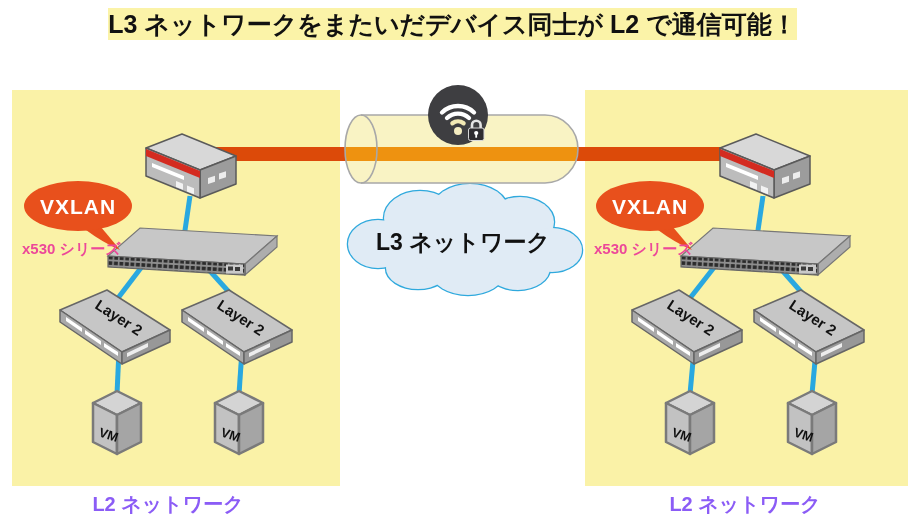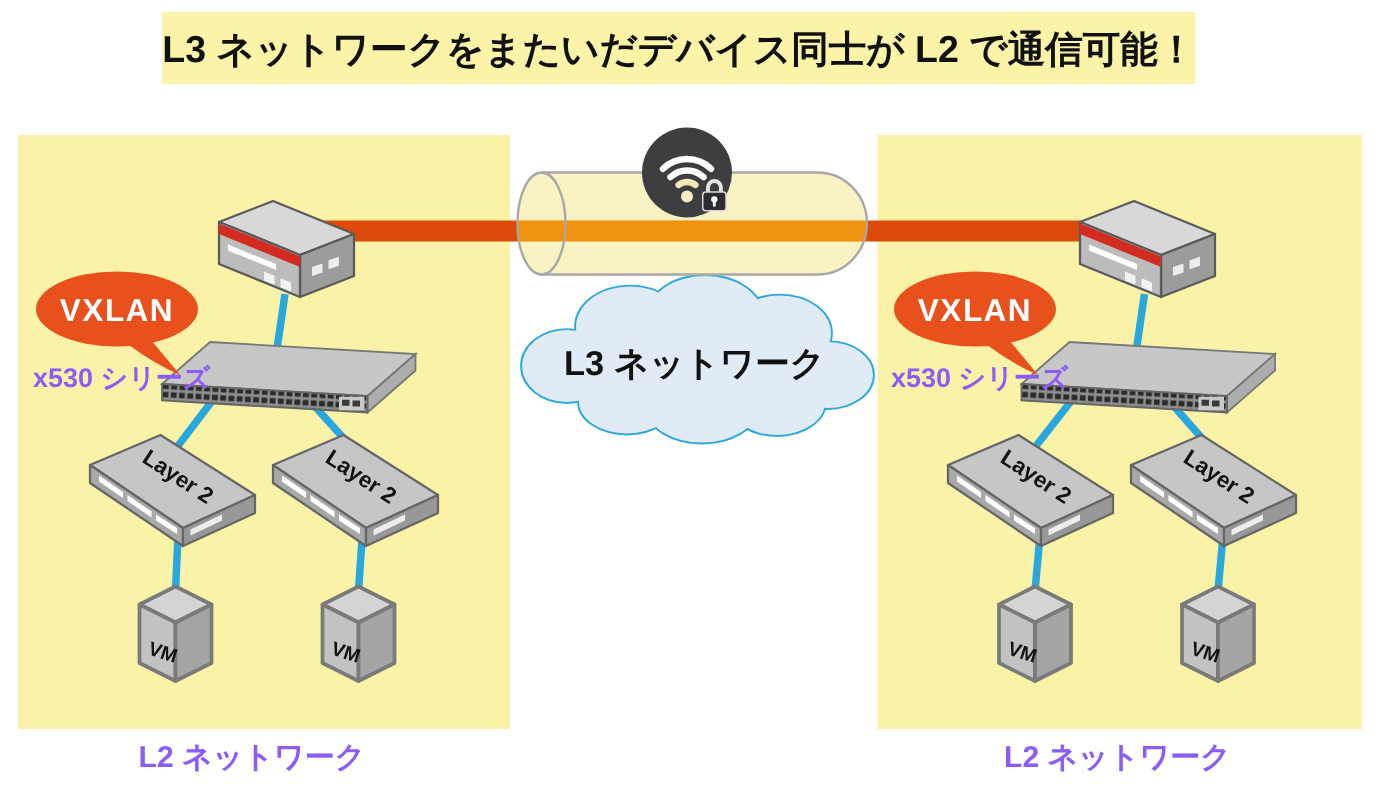--- a/index.html
+++ b/index.html
@@ -2,40 +2,40 @@
 <html><head>
 <meta charset="utf-8">
 <style>
   * { margin:0; padding:0; box-sizing:border-box; }
   html,body { width:920px; height:526px; background:#ffffff; overflow:hidden;
     font-family:"Liberation Sans","DejaVu Sans",sans-serif; }
   #canvas { position:relative; width:920px; height:526px; background:#ffffff; }
   .abs { position:absolute; }
 
   
-  #title-bar { left:108px; top:8px; width:689px; height:48px; background:#FBF3A8;
+  #title-bar { left:108px; top:8px; width:689px; height:32px; background:#FBF3A8;
     display:flex; align-items:center; justify-content:center; z-index:6; }
   #title-bar span { font-size:25px; font-weight:bold; color:#111; white-space:nowrap; letter-spacing:0; }
 
   
   .l2-panel { background:#FAF2A7; z-index:1; }
   #panel-left  { left:12px;  top:90px; width:328px; height:396px; }
   #panel-right { left:585px; top:90px; width:323px; height:396px; }
 
   
   #tunnel-line { left:200px; top:147px; width:537px; height:14px; background:#DC4A09; z-index:2; }
 
   
   #lines-layer { left:0; top:0; z-index:2; pointer-events:none; }
   .dev { z-index:3; pointer-events:none; }
   .over { z-index:4; pointer-events:none; }
   .top { z-index:5; pointer-events:none; }
 
   
-  .model-label { font-size:18px; font-weight:bold; color:#8b5cf6; z-index:5; white-space:nowrap; }
+  .model-label { font-size:15px; font-weight:bold; color:#ec4899; z-index:5; white-space:nowrap; }
   #model-left  { left:22px;  top:240px; }
   #model-right { left:594px; top:240px; }
   .net-label { font-size:20px; font-weight:bold; color:#8b5cf6; text-align:center; z-index:6; white-space:nowrap; }
   #net-left  { left:88px;  top:491px; width:160px; }
   #net-right { left:665px; top:491px; width:160px; }
 
   svg text { font-family:"Liberation Sans","DejaVu Sans",sans-serif; }
 </style>
 </head>
 <body>

